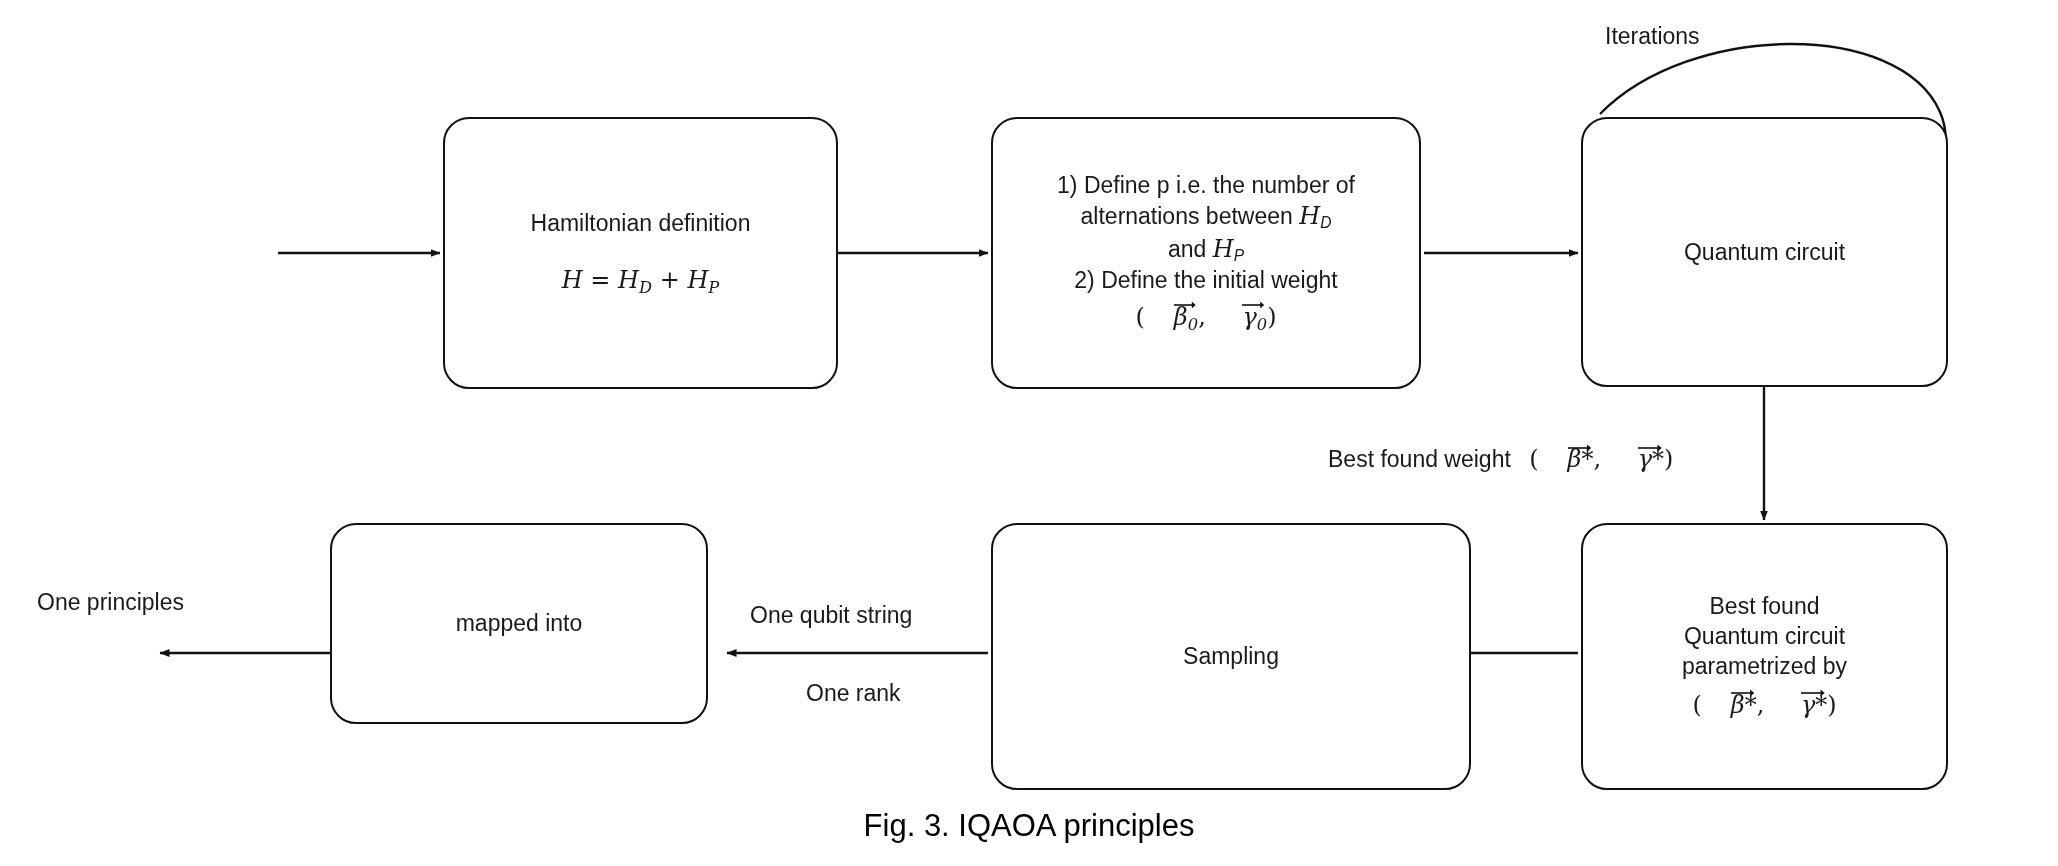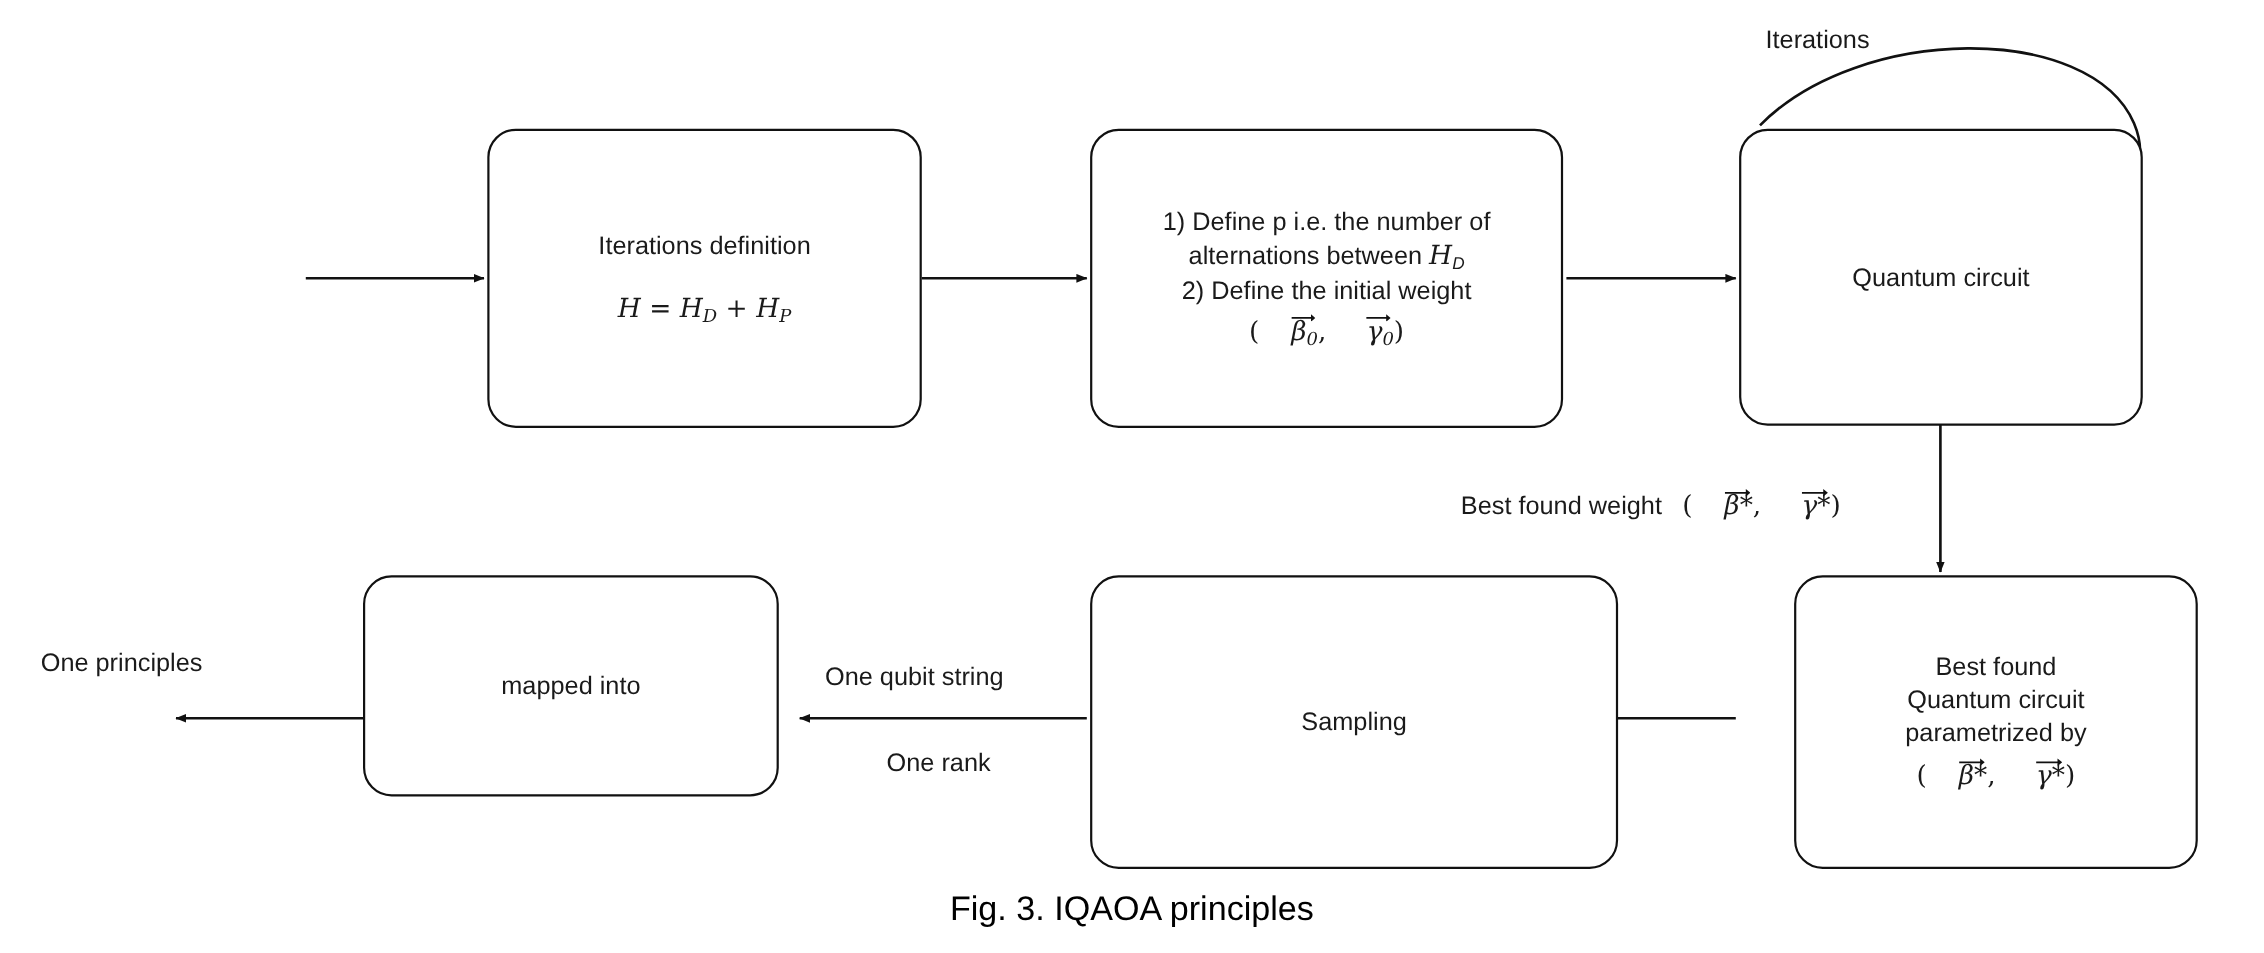--- a/index.html
+++ b/index.html
@@ -113,33 +113,36 @@
 
     <line x1="1578" y1="653" x2="1420" y2="653" stroke="#111111" stroke-width="2.4" marker-end="url(#arrow)"></line>
 
     <line x1="988" y1="653" x2="727" y2="653" stroke="#111111" stroke-width="2.4" marker-end="url(#arrow)"></line>
 
     <line x1="330" y1="653" x2="160" y2="653" stroke="#111111" stroke-width="2.4" marker-end="url(#arrow)"></line>
   </svg>
 
   <div class="node" style="left:443px; top:117px; width:395px; height:272px;">
     <div class="node-inner">
-      <div style="margin-bottom:26px;">Iterations definition</div>
+      <div style="margin-bottom:26px;">Hamiltonian definition</div>
       <div class="mathupr">
         <span class="math">H</span><span> = </span><span class="math">H</span><span class="sub">D</span><span> + </span><span class="math">H</span><span class="sub">P</span>
       </div>
     </div>
   </div>
 
   <div class="node" style="left:991px; top:117px; width:430px; height:272px;">
     <div class="node-inner hline">
       <div>1) Define p i.e. the number of</div>
       <div>
         <span>alternations between </span><span class="math">H</span><span class="sub">D</span>
       </div>
+      <div>
+        <span>and </span><span class="math">H</span><span class="sub">P</span>
+      </div>
       <div>2) Define the initial weight</div>
       <div class="mathupr" style="margin-top:4px;">
         <span>(</span><span class="vecwrap"><span class="bar">
               <svg viewBox="0 0 40 8" preserveAspectRatio="none">
                 <line x1="0" y1="5" x2="36" y2="5" stroke="#111" stroke-width="1.6"></line>
                 <path d="M32,1.6 L39,5 L32,8.4 z" fill="#111"></path>
               </svg>
             </span><span class="math">β</span><span class="sub">0</span></span><span>, </span><span class="vecwrap"><span class="bar">
               <svg viewBox="0 0 40 8" preserveAspectRatio="none">
                 <line x1="0" y1="5" x2="36" y2="5" stroke="#111" stroke-width="1.6"></line>
@@ -149,21 +152,21 @@
       </div>
     </div>
   </div>
 
   <div class="node" style="left:1581px; top:117px; width:367px; height:270px;">
     <div class="node-inner">
       <div>Quantum circuit</div>
     </div>
   </div>
 
-  <div class="node" style="left:1631px; top:523px; width:367px; height:267px;">
+  <div class="node" style="left:1581px; top:523px; width:367px; height:267px;">
     <div class="node-inner hline">
       <div>Best found</div>
       <div>Quantum circuit</div>
       <div>parametrized by</div>
       <div class="mathupr" style="margin-top:6px;">
         <span>(</span><span class="vecwrap"><span class="bar">
               <svg viewBox="0 0 40 8" preserveAspectRatio="none">
                 <line x1="0" y1="5" x2="36" y2="5" stroke="#111" stroke-width="1.6"></line>
                 <path d="M32,1.6 L39,5 L32,8.4 z" fill="#111"></path>
               </svg>

